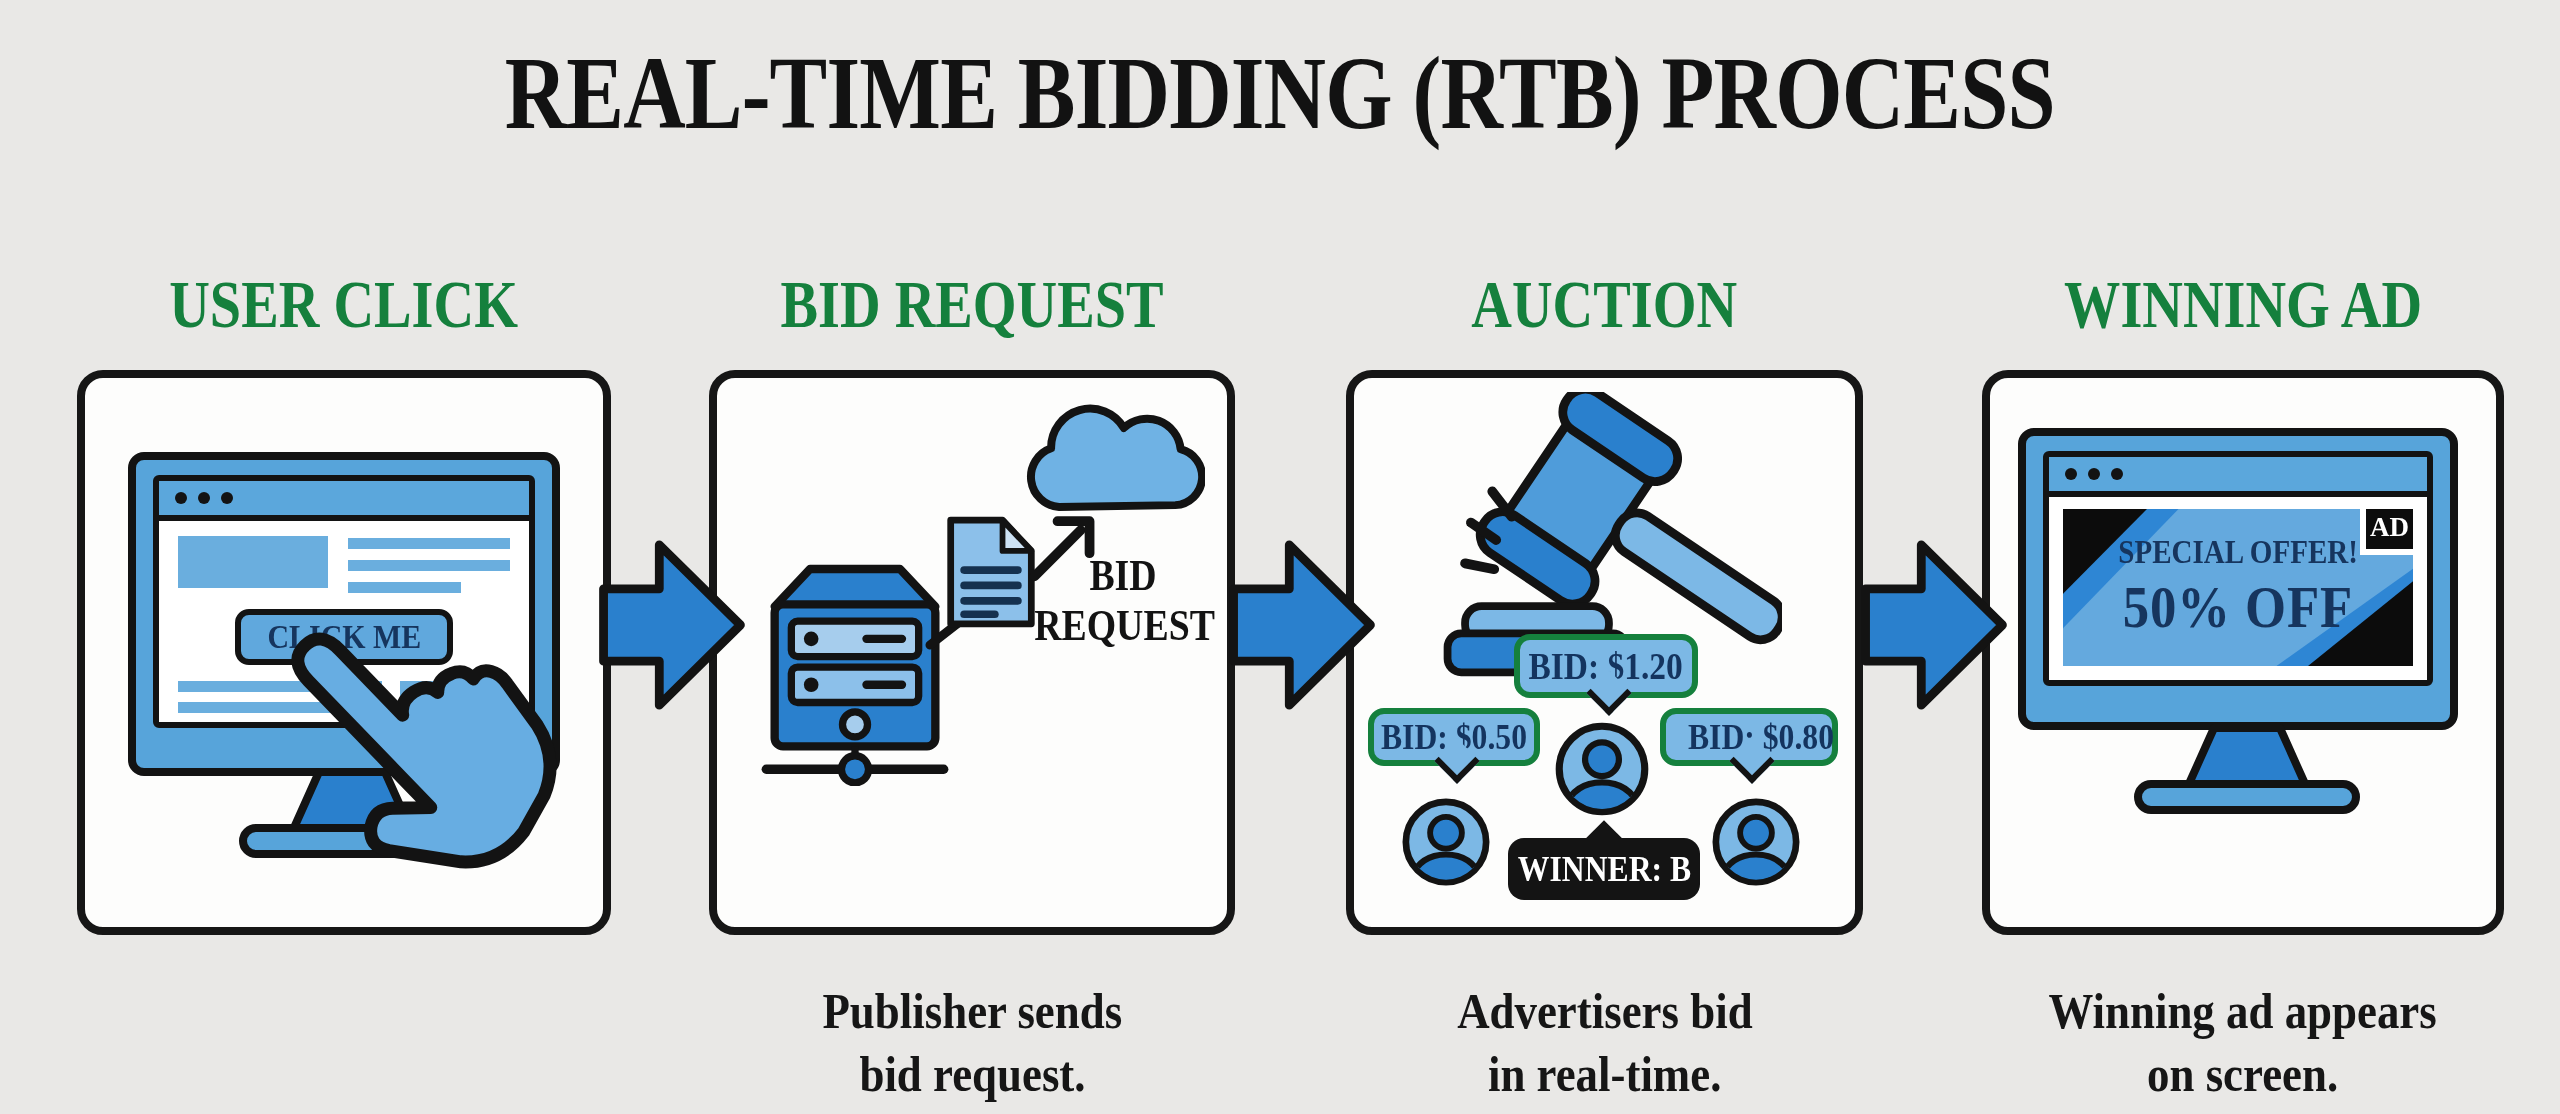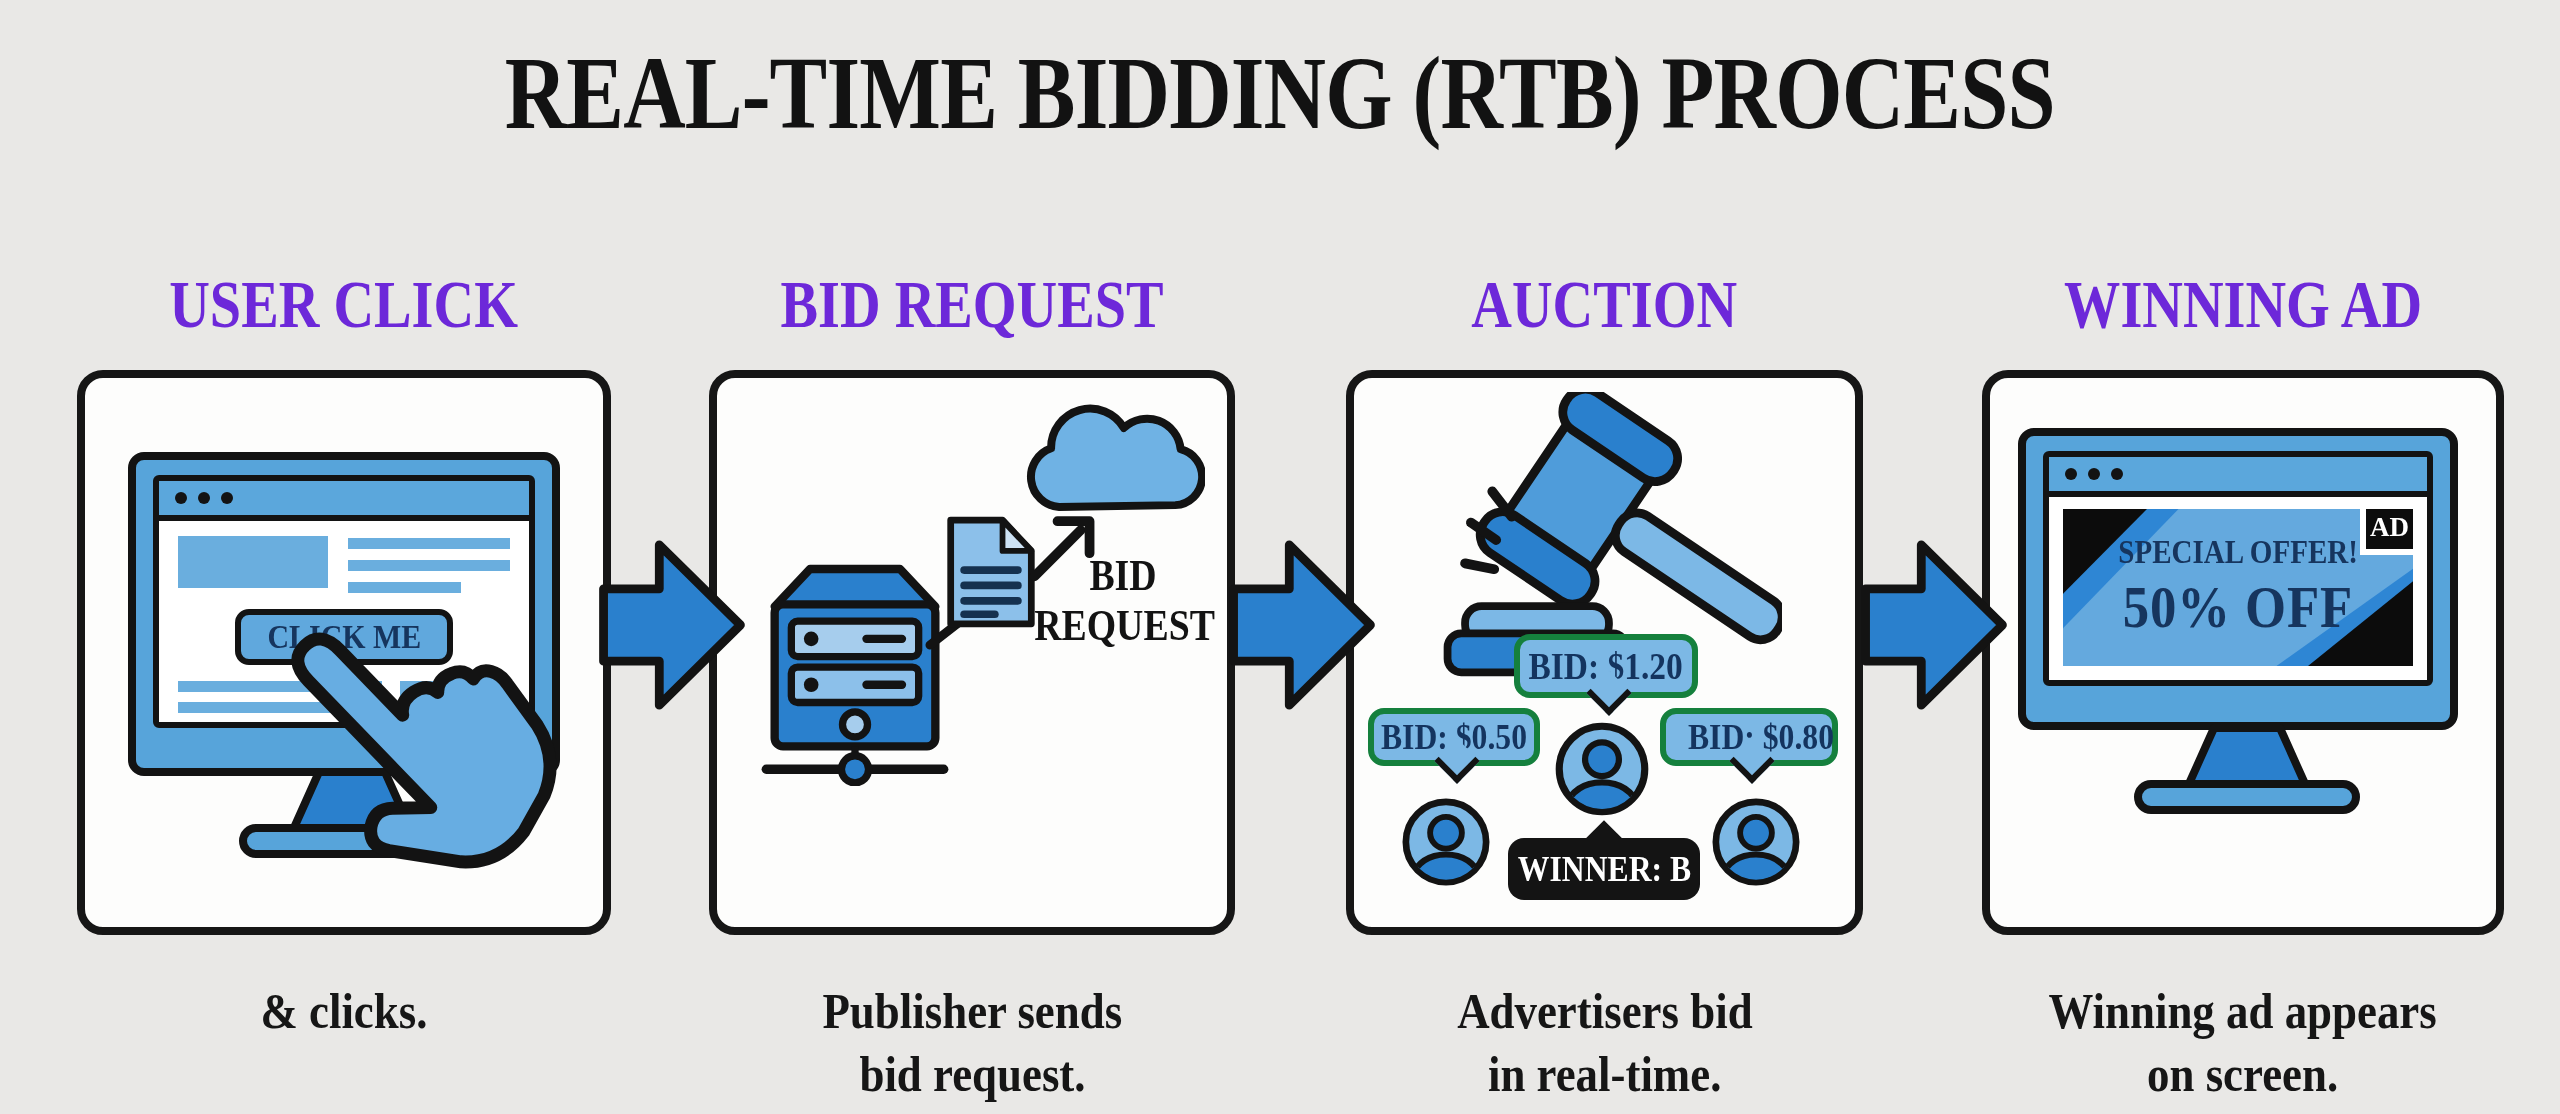--- a/index.html
+++ b/index.html
@@ -4,21 +4,21 @@
 <style>
   html,body{margin:0;padding:0;background:#d8d8d8;}
   .stage{position:relative;width:2560px;height:1114px;background:#e9e8e6;overflow:hidden;
          font-family:Liberation Serif, serif;color:#141414;}
   .cond{display:inline-block;transform:scaleX(0.84);transform-origin:center;white-space:nowrap;}
   .cond2{display:inline-block;transform:scaleX(0.88);transform-origin:center;white-space:nowrap;}
 
   .title{position:absolute;top:34px;left:0;width:2560px;text-align:center;
          font-size:103px;font-weight:800;letter-spacing:-1px;color:#121212;}
 
-  .step-header{position:absolute;top:266px;text-align:center;font-size:67px;font-weight:800;color:#6d28d9;}
+  .step-header{position:absolute;top:266px;text-align:center;font-size:67px;font-weight:800;color:#15803d;}
   .caption{position:absolute;top:980px;text-align:center;font-size:51px;font-weight:600;
            line-height:1.24;color:#161616;}
 
   .panel{position:absolute;top:370px;height:565px;background:#fdfdfc;border:8px solid #161616;
          border-radius:26px;box-sizing:border-box;}
 
   .flow-arrow{position:absolute;top:537px;width:148px;height:176px;z-index:6;}
 
   
   .monitor{position:absolute;background:#57a4da;border:8px solid #131313;border-radius:16px;box-sizing:border-box;}
@@ -270,21 +270,20 @@
     <polygon points="5,53 62,53 62,8 145,90 62,172 62,127 5,127" fill="#2a80cd" stroke="#131313" stroke-width="9" stroke-linejoin="round"></polygon>
   </svg>
   <svg class="flow-arrow" style="left:1228px;" viewBox="0 0 150 180">
     <polygon points="5,53 62,53 62,8 145,90 62,172 62,127 5,127" fill="#2a80cd" stroke="#131313" stroke-width="9" stroke-linejoin="round"></polygon>
   </svg>
   <svg class="flow-arrow" style="left:1860px;" viewBox="0 0 150 180">
     <polygon points="5,53 62,53 62,8 145,90 62,172 62,127 5,127" fill="#2a80cd" stroke="#131313" stroke-width="9" stroke-linejoin="round"></polygon>
   </svg>
 
   <div class="caption" style="left:77px;width:534px;">
-    <div><span class="cond2">&amp; clicks.</span></div>
   </div>
   <div class="caption" style="left:709px;width:526px;">
     <div><span class="cond2">Publisher sends</span></div>
     <div><span class="cond2">bid request.</span></div>
   </div>
   <div class="caption" style="left:1346px;width:517px;">
     <div><span class="cond2">Advertisers bid</span></div>
     <div><span class="cond2">in real-time.</span></div>
   </div>
   <div class="caption" style="left:1982px;width:522px;">

